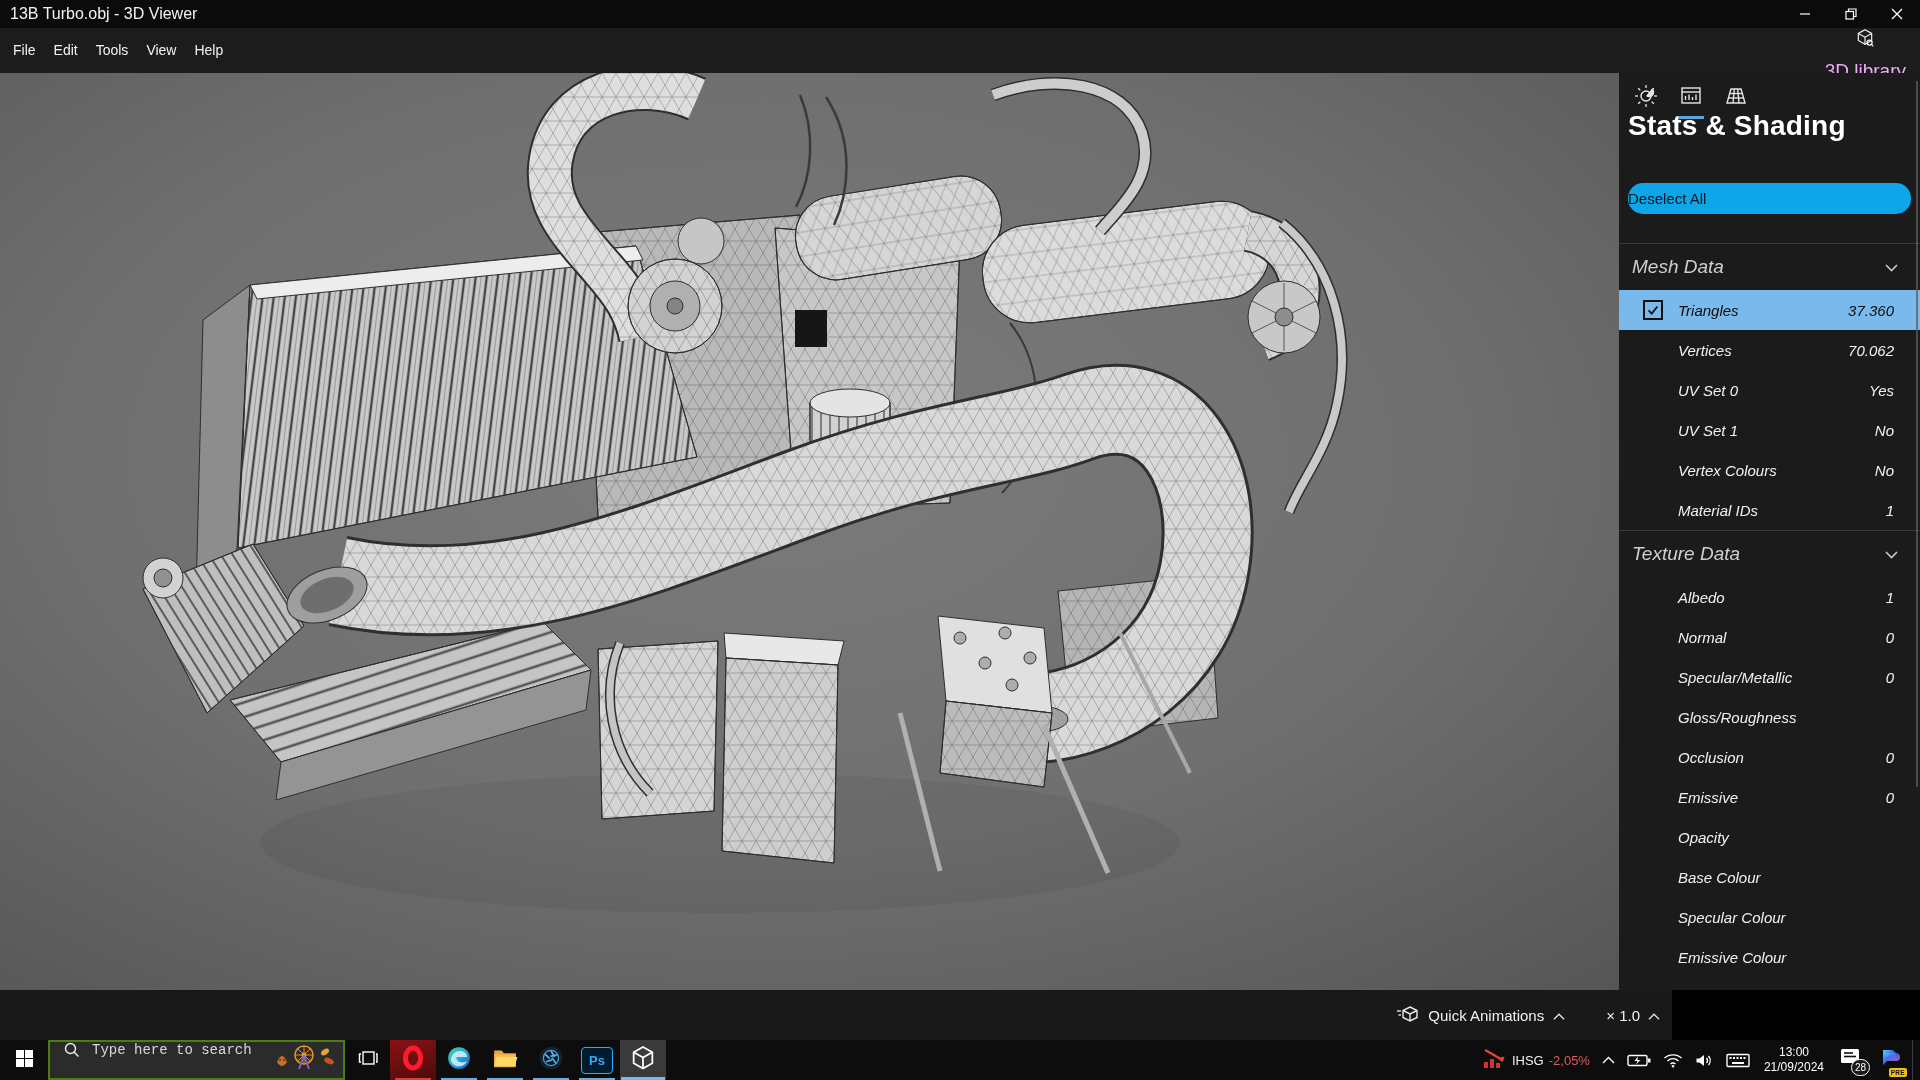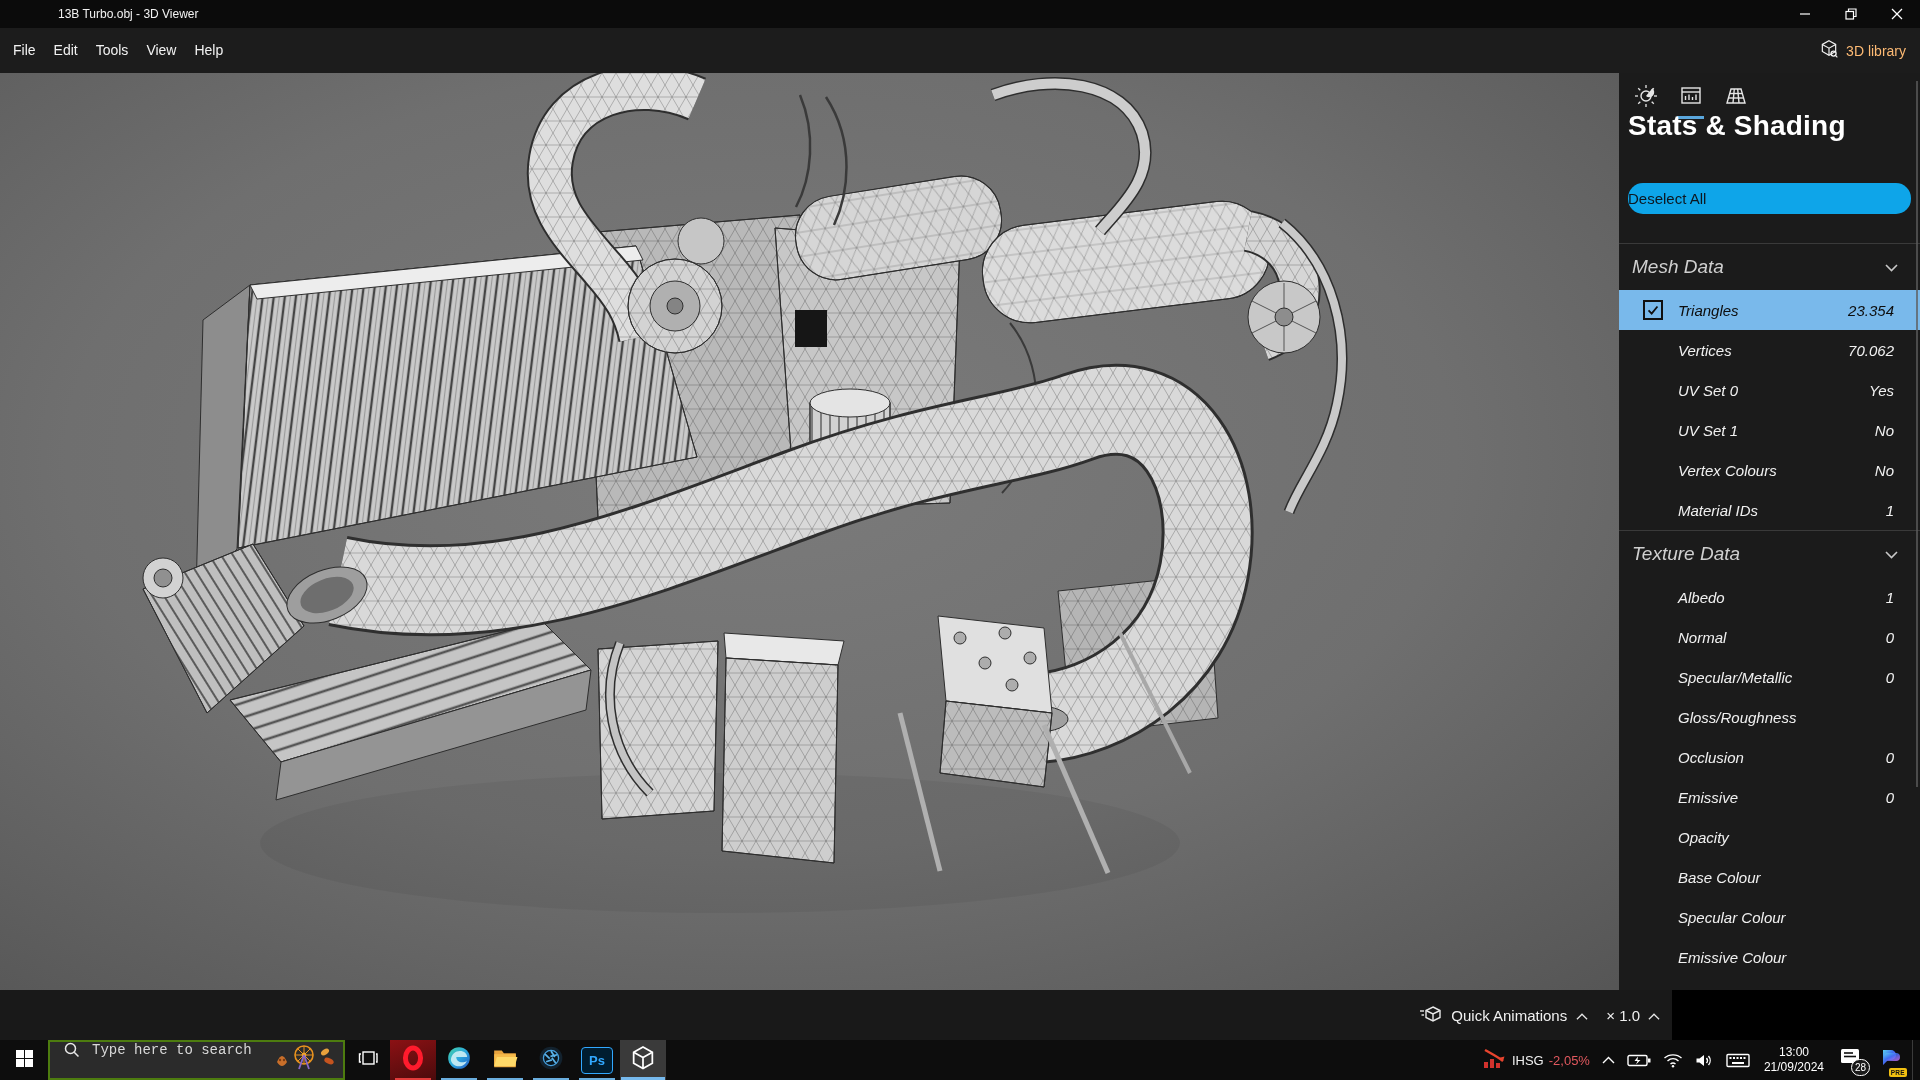--- a/index.html
+++ b/index.html
@@ -1,30 +1,30 @@
 <!DOCTYPE html>
 <html><head>
 <meta charset="utf-8">
 <style>
   * { margin:0; padding:0; box-sizing:border-box; }
   html,body { width:1920px; height:1080px; overflow:hidden; background:#000;
               font-family:"Liberation Sans", sans-serif; }
 
   
   #titlebar { position:absolute; left:0; top:0; width:1920px; height:28px; background:#0b0b0b; color:#fff; }
-  #title-text { position:absolute; left:10px; top:0; line-height:28px; font-size:12px; color:#f2f2f2;margin-left:48px; }
+  #title-text { position:absolute; left:10px; top:0; line-height:28px; font-size:16px; color:#f2f2f2; }
   #win-controls { position:absolute; right:0; top:0; height:28px; display:flex; }
   .win-btn { width:46px; height:28px; display:flex; align-items:center; justify-content:center; }
   .win-btn svg { stroke:#fff; stroke-width:1.2; fill:none; }
 
   
   #menubar { position:absolute; left:0; top:28px; width:1920px; height:45px; background:#1c1c1c; color:#f2f2f2; }
   #menu-items { position:absolute; left:4px; top:0; height:45px; display:flex; align-items:center; }
   .menu-item { padding:0 9px; font-size:14px; line-height:45px; }
-  #library-btn { position:absolute; right:6px; top:0; height:45px; display:flex; align-items:center; gap:7px; padding:0 8px; font-size:14px; color:#fdba74; }
+  #library-btn { position:absolute; right:6px; top:0; height:45px; display:flex; align-items:center; gap:7px; padding:0 8px; font-size:19px; color:#f0abfc;flex-direction:column; }
 
   
   #viewport { position:absolute; left:0; top:73px; width:1619px; height:917px; overflow:hidden; }
 
   
   #sidebar { position:absolute; left:1619px; top:73px; width:301px; height:917px; background:#1b1b1b; color:#f1f1f1; }
   #panel-tabs { position:absolute; left:4px; top:8px; display:flex; }
   .panel-tab { width:45px; height:34px; display:flex; align-items:center; justify-content:center; position:relative; }
   .panel-tab svg { stroke:#e6e6e6; fill:none; stroke-width:1.4; }
   .panel-tab.active::after { content:""; position:absolute; left:9px; right:9px; bottom:-4px; height:3px; background:#5aa7dd; }
@@ -42,21 +42,21 @@
   .stat-row.selected { background:#79b9eb; color:#0d0d0d; }
   .row-checkbox { position:absolute; left:24px; width:20px; height:20px; border:2px solid #101010; display:none; }
   .stat-row.selected .row-checkbox { display:block; }
   .row-checkbox svg { stroke:#101010; stroke-width:2; fill:none; }
   #panel-scrollbar { position:absolute; right:2px; top:8px; width:2px; height:706px; background:#5d5d5d; opacity:.75; }
 
   
   #bottombar { position:absolute; left:0; top:990px; width:1672px; height:50px; background:#191919; }
   #anim-controls { position:absolute; right:12px; top:0; height:50px; display:flex; align-items:center; gap:9px; color:#f0f0f0; font-size:15px; }
   #anim-controls svg { stroke:#e8e8e8; fill:none; stroke-width:1.4; }
-  #anim-speed-group { margin-left:9px; display:flex; align-items:flex-start; gap:8px; }
+  #anim-speed-group { margin-left:32px; display:flex; align-items:flex-start; gap:8px; }
 
   
   #taskbar { position:absolute; left:0; top:1040px; width:1920px; height:40px; background:#0d0d0d; display:flex; align-items:center; }
   .tb-btn { width:48px; height:40px; display:flex; align-items:center; justify-content:center; position:relative; }
   #search-box { width:297px; height:40px; background:#2b2b2b; border:2px solid #4d7c0f; display:flex; padding:0 6px 0 14px;font-family:Liberation Mono, monospace; }
   #search-text { color:#d8d8d8; font-size:14px; margin-left:12px; flex:1; white-space:nowrap; }
   .app-btn { width:46px; height:40px; display:flex; align-items:center; justify-content:center; position:relative; }
   .app-btn .underline { position:absolute; bottom:0; left:5px; right:5px; height:2px; background:#6aaede; }
   .app-btn.red-underline .underline { background:#e33b3b; }
   .app-btn.active { background:#3a3a3a; }
@@ -319,21 +319,21 @@
       <span><svg width="13" height="8" viewBox="0 0 13 8">
               <polyline points="1,1 6.5,6.5 12,1"></polyline>
             </svg></span>
     </div>
     <div class="section-rows">
   <div class="stat-row selected">
     <span class="row-checkbox"><svg width="16" height="16" viewBox="0 0 18 18">
                 <polyline points="4,9.5 7.5,13 14,5"></polyline>
               </svg></span>
     <span class="row-label">Triangles</span>
-    <span class="row-value">23.354</span>
+    <span class="row-value">37.360</span>
   </div>
 
   <div class="stat-row">
 
     <span class="row-label">Vertices</span>
     <span class="row-value">70.062</span>
   </div>
 
   <div class="stat-row">
 

